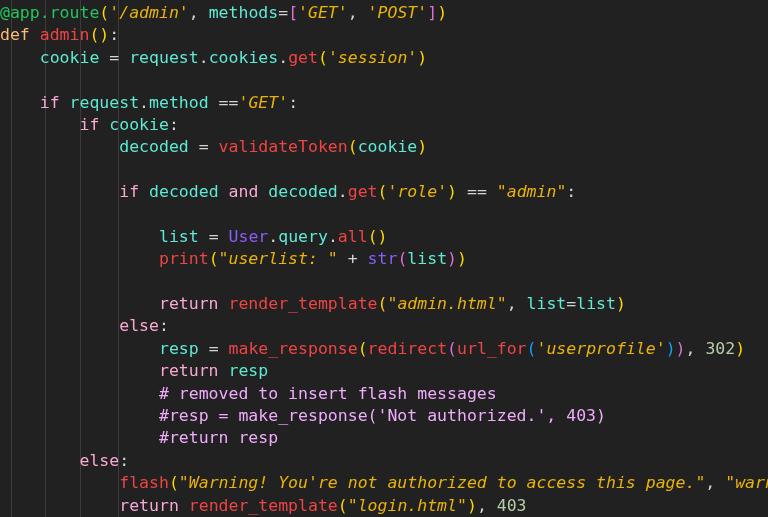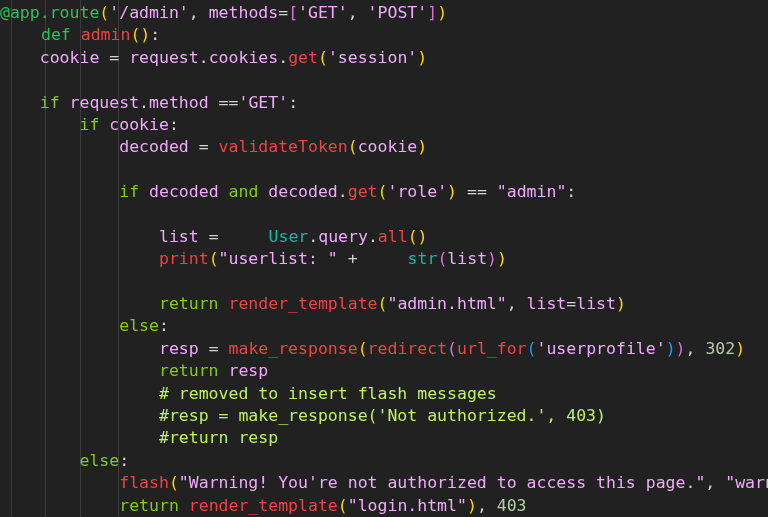--- a/index.html
+++ b/index.html
@@ -52,28 +52,28 @@
     letter-spacing: 0px;
     tab-size: 4;
   }
 
   .line {
     height: 22.4px;
     white-space: pre;
   }
 
   
-  .t-kw        { color: #84cc16; }  
-  .t-def       { color: #22c55e; margin-left: 41px; }  
+  .t-kw        { color: #f9a8d4; }  
+  .t-def       { color: #fdba74; }  
   .t-fn        { color: #ef4444; }  
-  .t-cls       { color: #14b8a6; margin-left: 40px; }  
-  .t-var       { color: #f0abfc; }  
-  .t-str       { color: #f0abfc; }  
+  .t-cls       { color: #8b5cf6; }  
+  .t-var       { color: #5eead4; }  
+  .t-str       { color: #eab308; font-style: italic; }  
   .t-num       { color: #b5cea8; }  
-  .t-com       { color: #bef264; }  
+  .t-com       { color: #f0abfc; }  
   .t-op        { color: #d4d4d4; }  
   .t-dec       { color: #22c55e; }  
   .p1          { color: #ffd700; }  
   .p2          { color: #da70d6; }  
   .p3          { color: #179fff; }  
 </style>
 </head>
 <body>
 
 <div id="editor">

